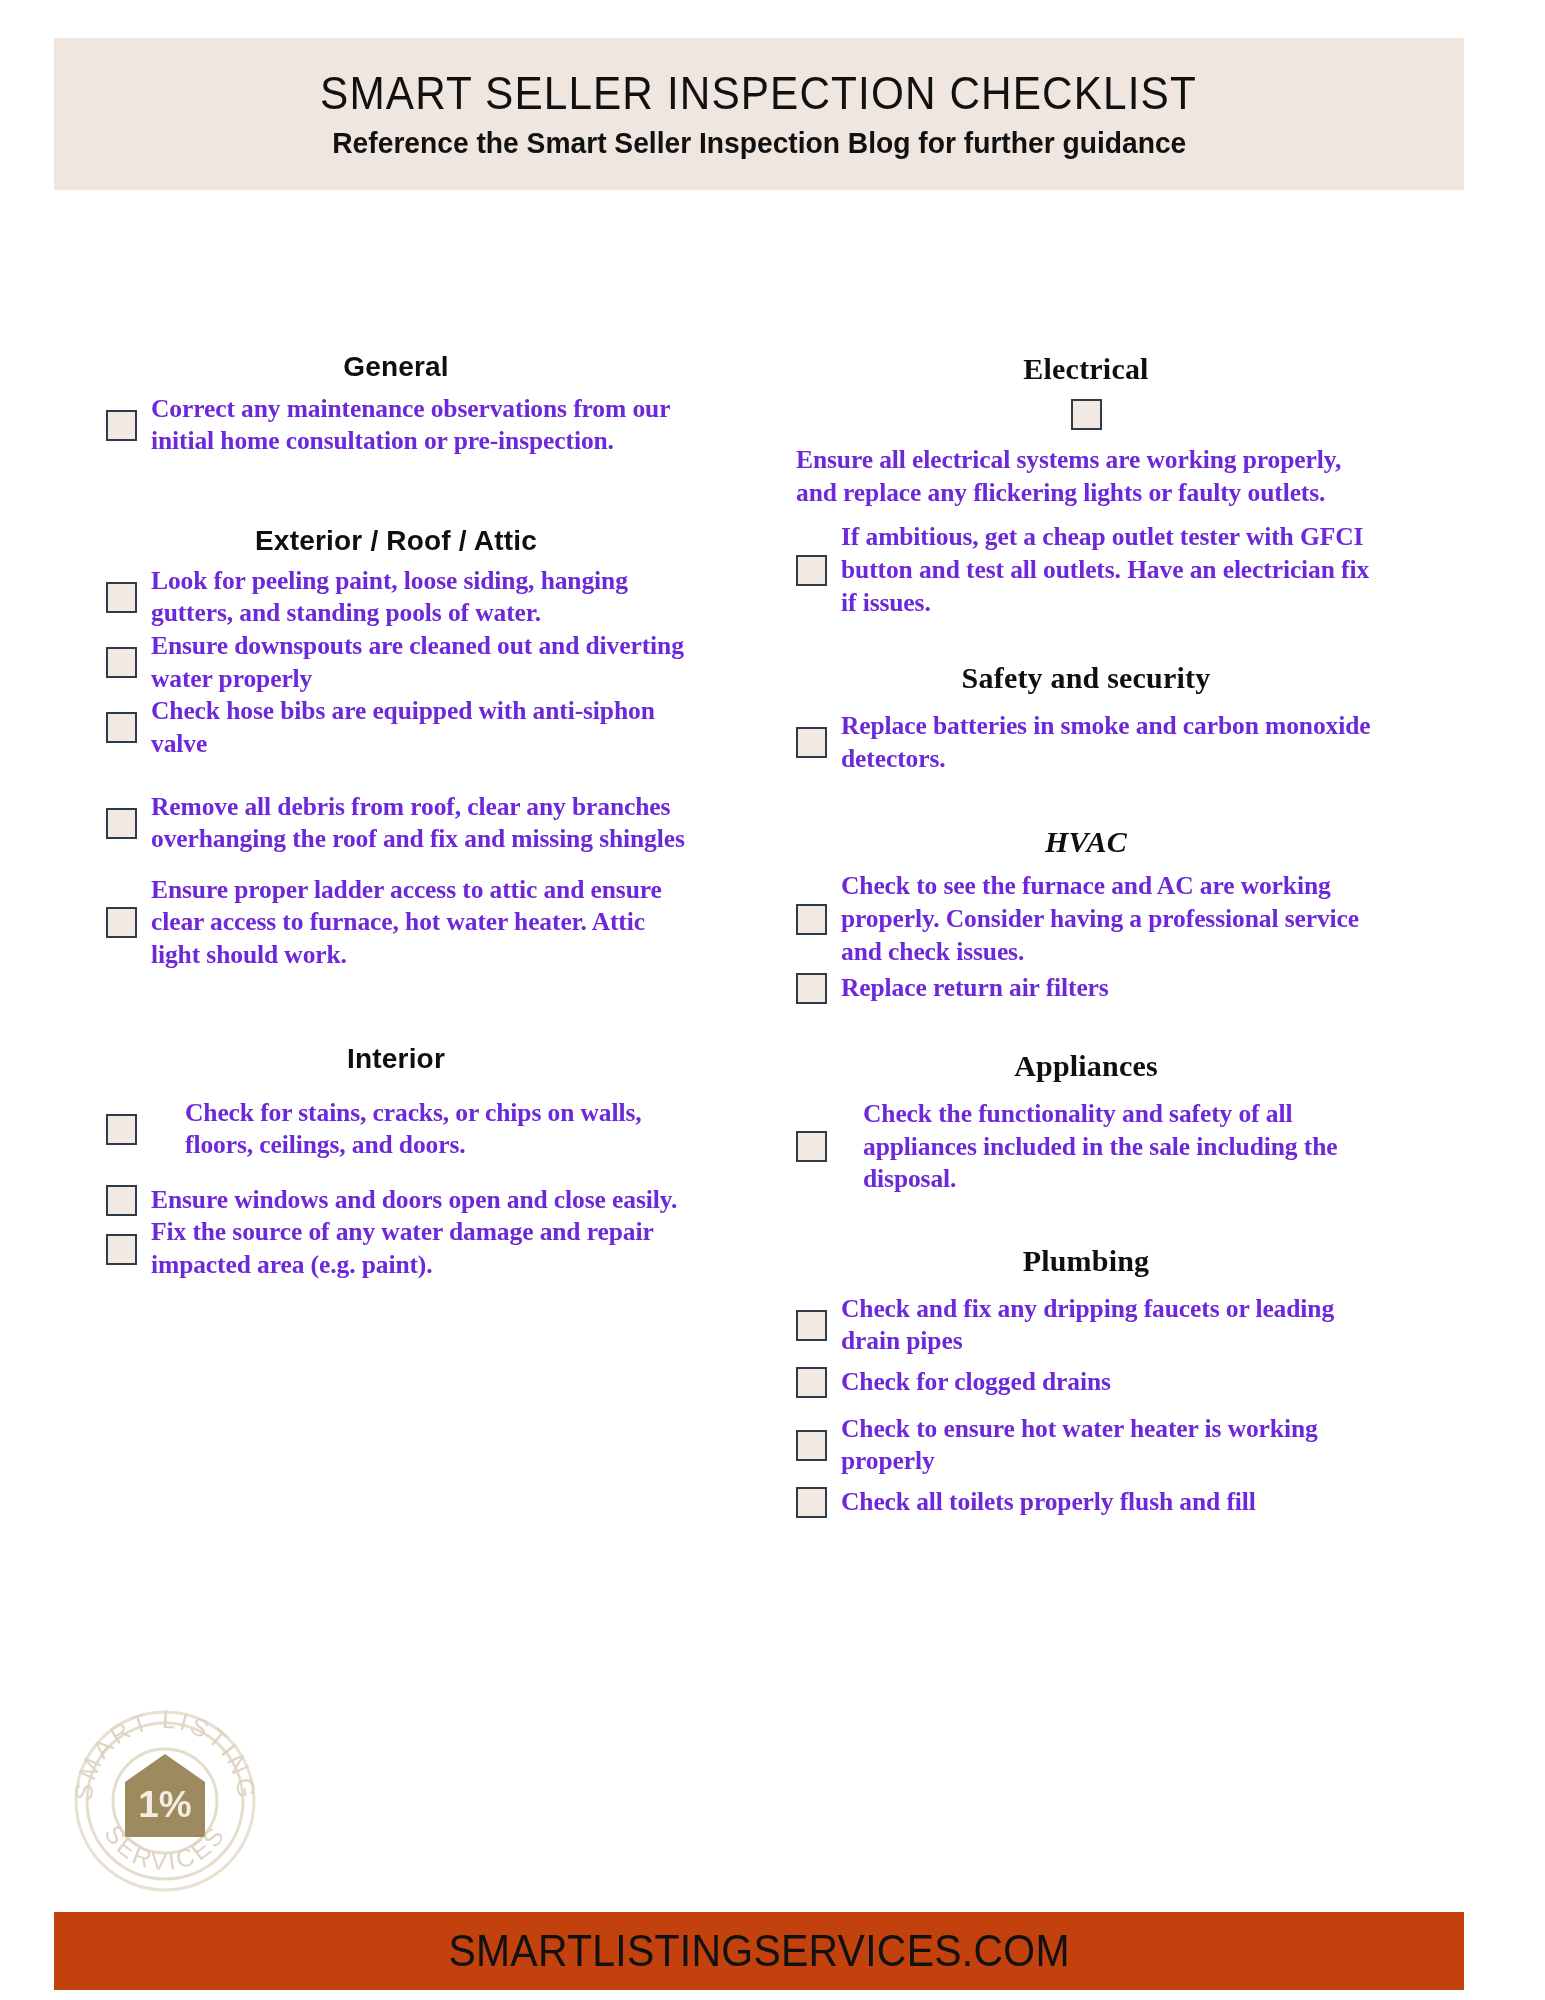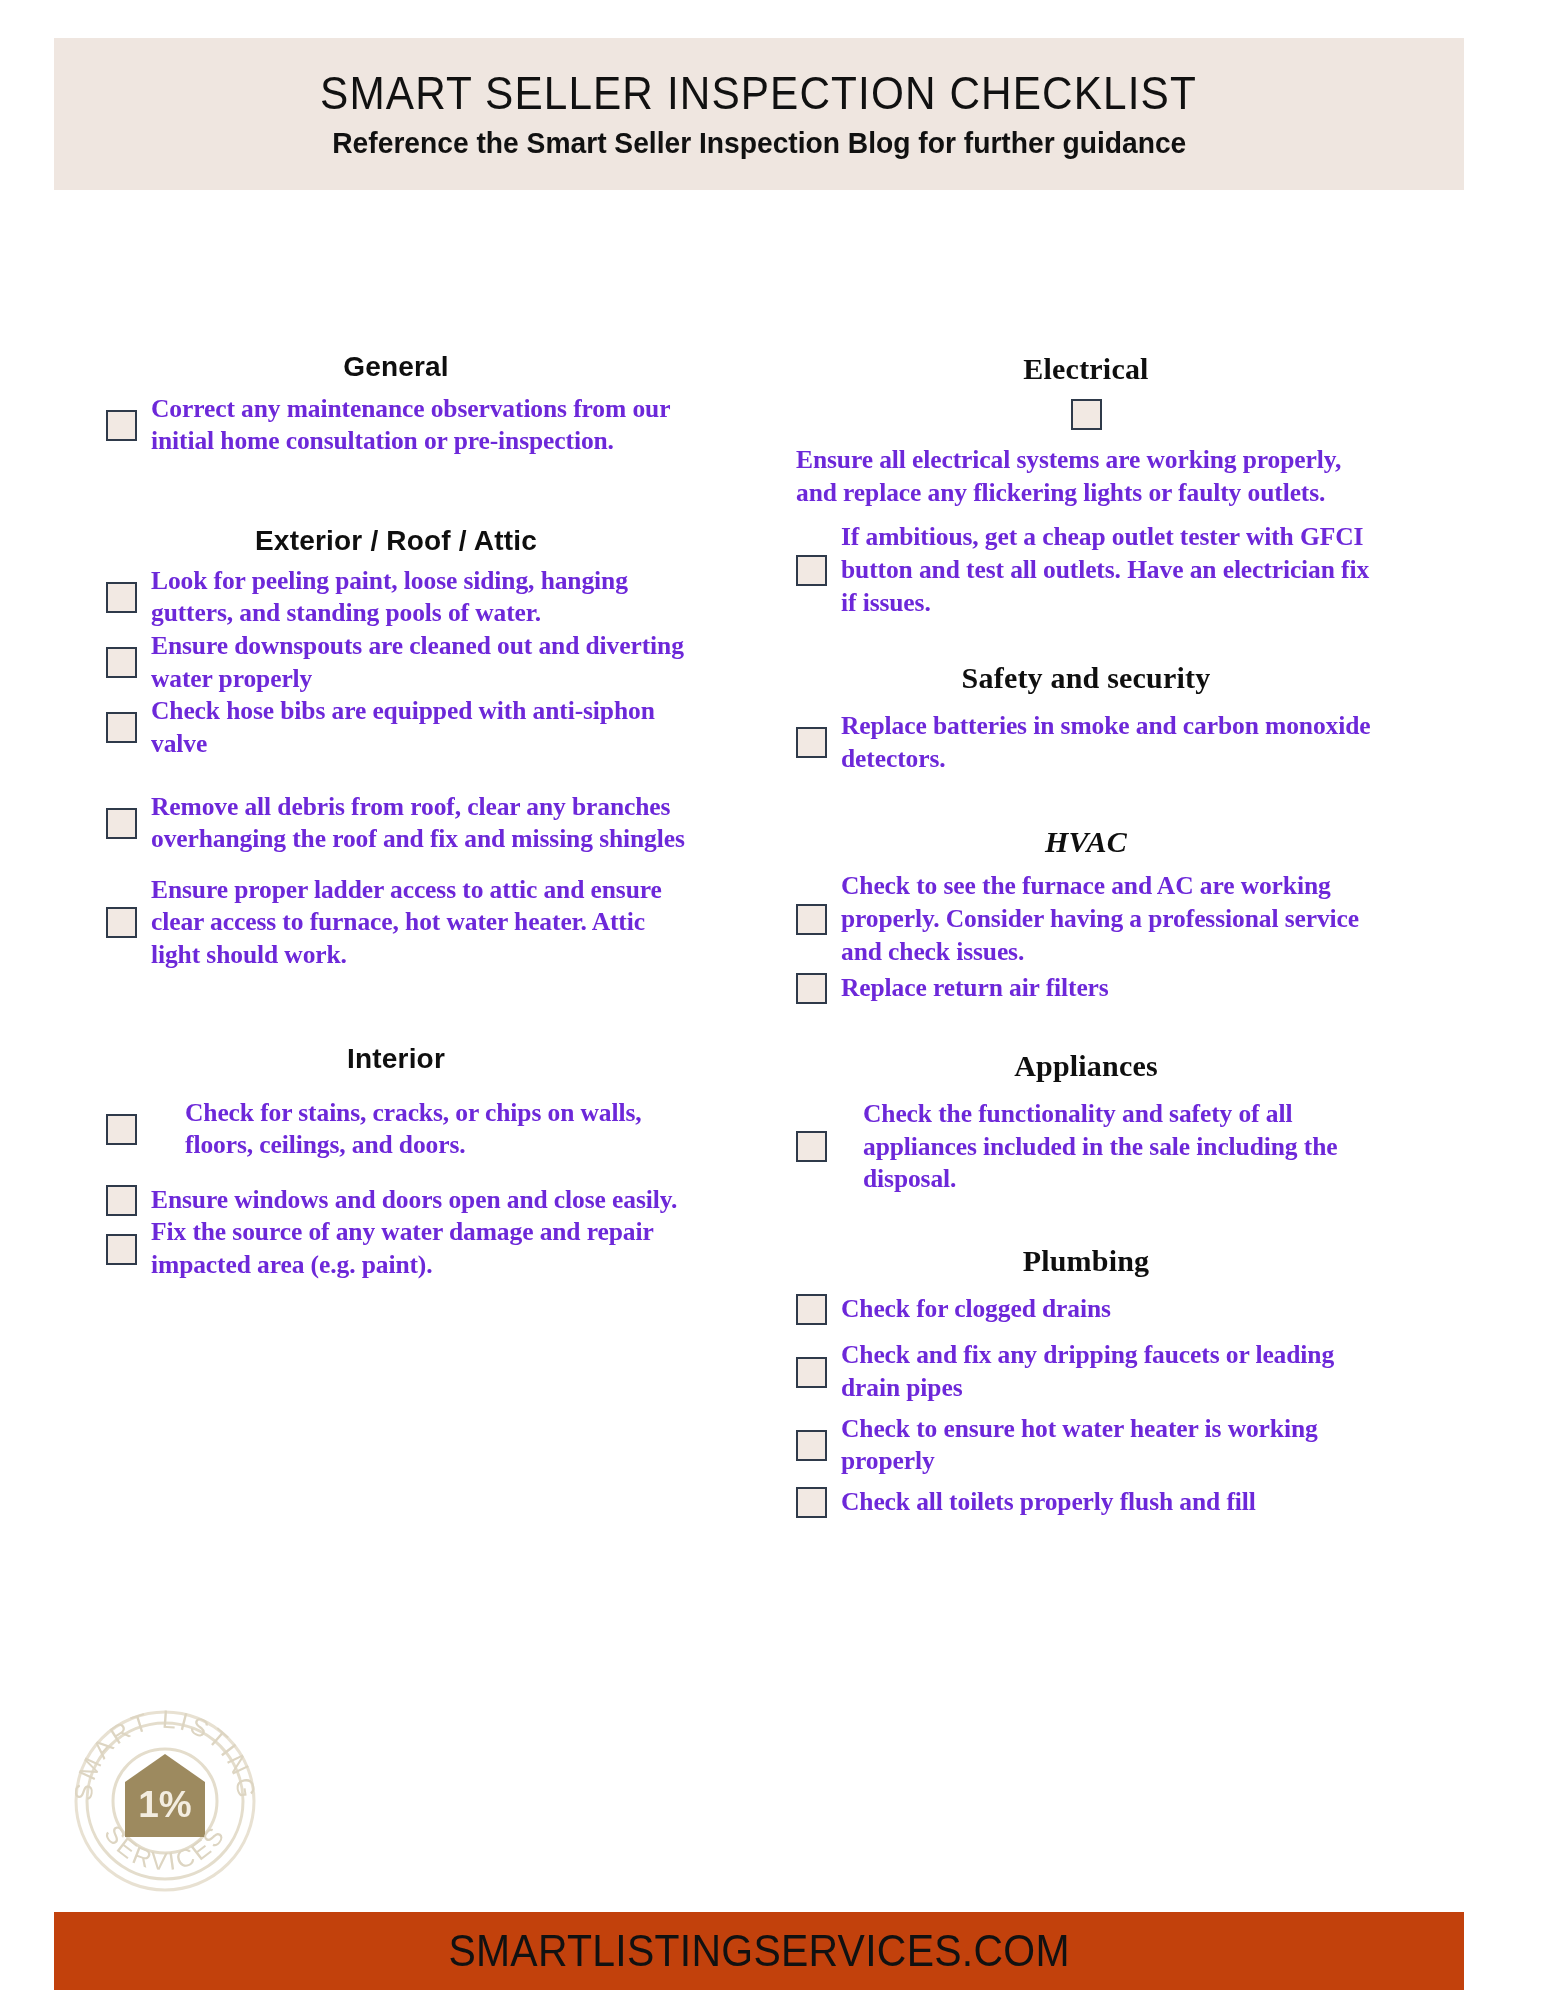--- a/index.html
+++ b/index.html
@@ -211,27 +211,27 @@
         <div class="items">
           <div class="item" style="margin-bottom: 0px; gap: 36px;">
             <div class="cbox"></div>
             <div class="itxt">Check the functionality and safety of all appliances included in the sale including the disposal.</div>
           </div>
         </div>
       </div>
       <div style="margin-top: 48px;">
         <div class="sec-head serif" style="margin-bottom: 16px;">Plumbing</div>
         <div class="items">
+          <div class="item" style="margin-bottom: 8px;">
+            <div class="cbox"></div>
+            <div class="itxt">Check and fix any dripping faucets or leading drain pipes</div>
+          </div>
           <div class="item" style="margin-bottom: 14px;">
             <div class="cbox"></div>
             <div class="itxt">Check for clogged drains</div>
-          </div>
-          <div class="item" style="margin-bottom: 8px;">
-            <div class="cbox"></div>
-            <div class="itxt">Check and fix any dripping faucets or leading drain pipes</div>
           </div>
           <div class="item" style="margin-bottom: 8px;">
             <div class="cbox"></div>
             <div class="itxt">Check to ensure hot water heater is working properly</div>
           </div>
           <div class="item" style="margin-bottom: 0px;">
             <div class="cbox"></div>
             <div class="itxt">Check all toilets properly flush and fill</div>
           </div>
         </div>

